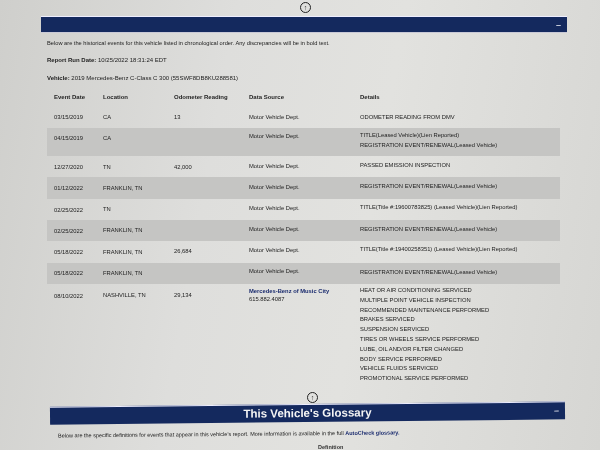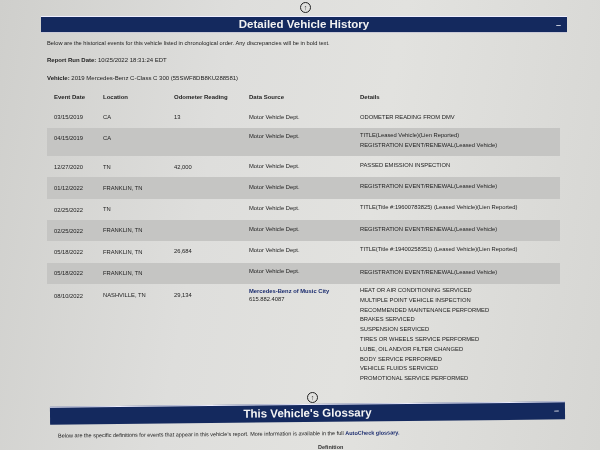--- a/index.html
+++ b/index.html
@@ -74,21 +74,20 @@
     }
   </style>
 </head>
 <body>
 
 <div class="page">
 
   <div class="top-arrow">↑</div>
 
   <div class="section-header">
-    <span>Detailed Vehicle History</span>
     <span class="collapse">–</span>
   </div>
 
   <div class="intro">Below are the historical events for this vehicle listed in chronological order. Any discrepancies will be in bold text.</div>
 
   <div class="meta meta-date">
     <b>Report Run Date:</b>
     <span>10/25/2022 18:31:24 EDT</span>
   </div>
   <div class="meta meta-vehicle">

